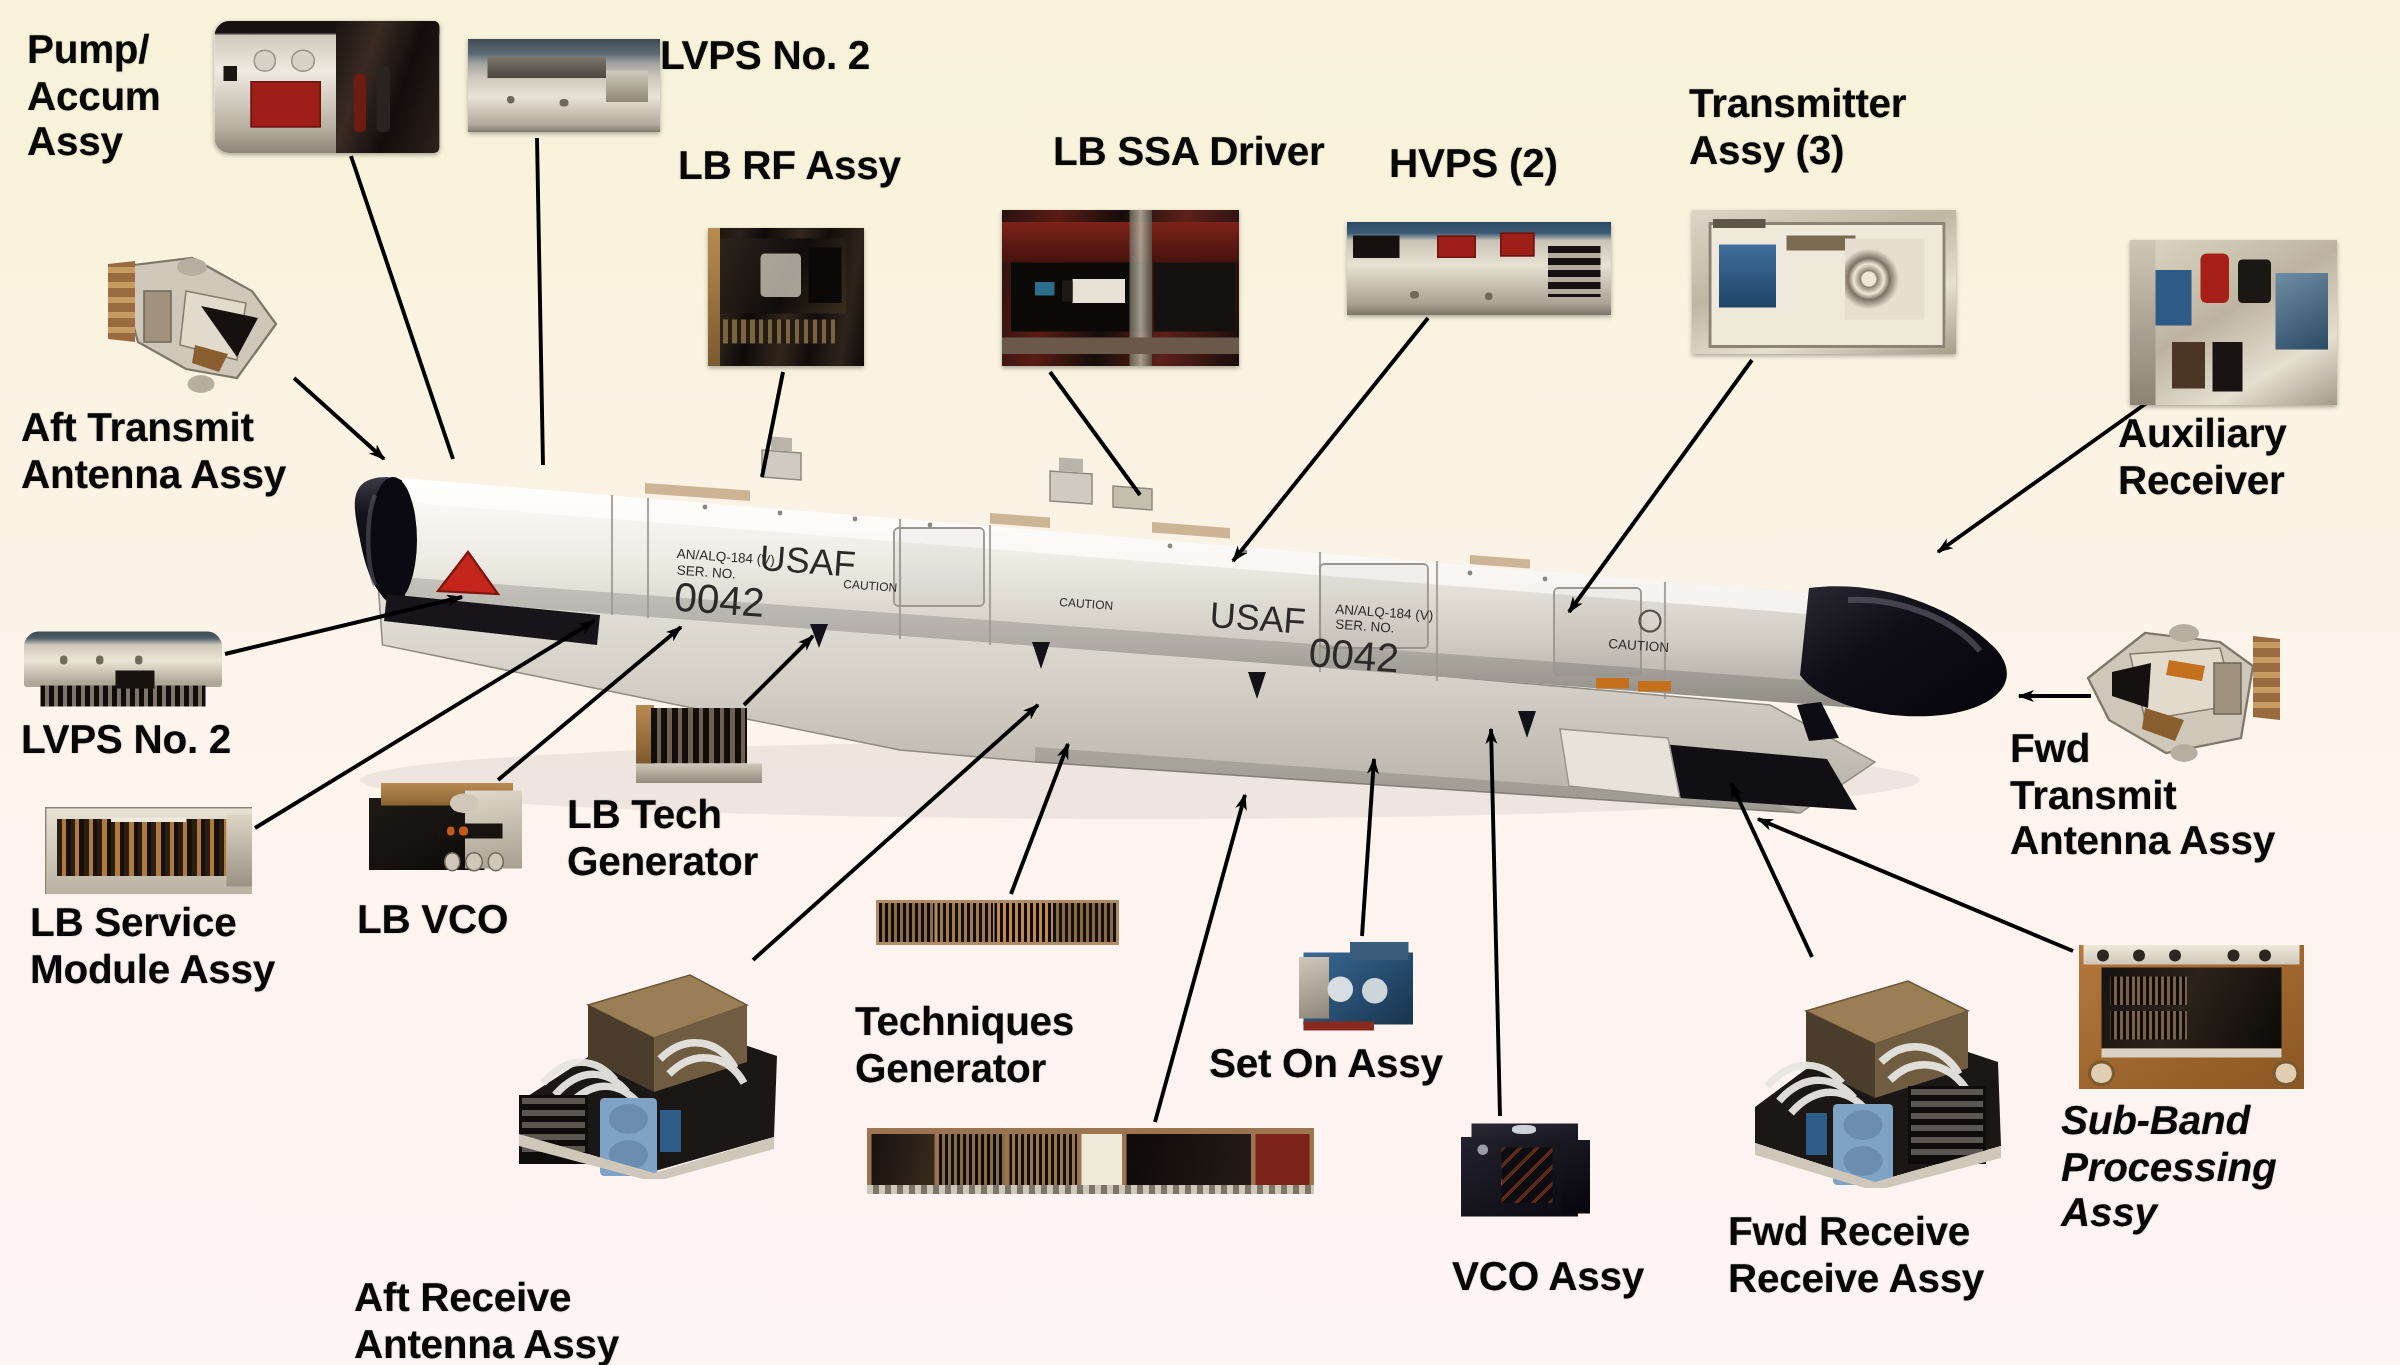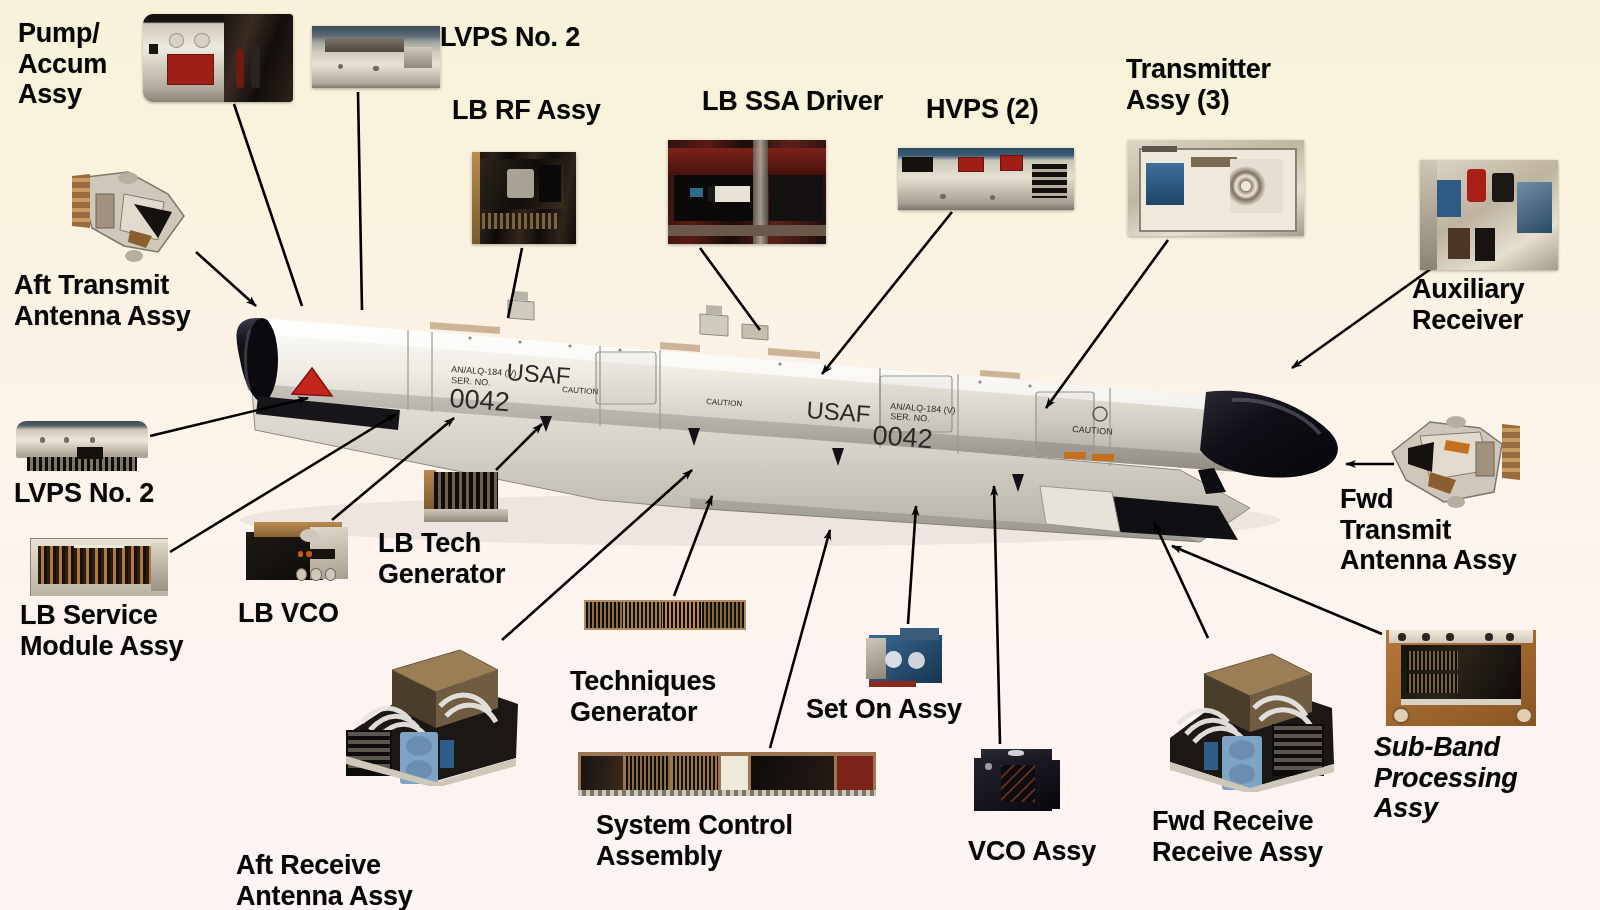--- a/index.html
+++ b/index.html
@@ -505,22 +505,20 @@
   <div class="label" style="left:14px;top:478px;">LVPS No. 2</div>
   <div class="label" style="left:20px;top:600px;">LB Service
 Module Assy</div>
   <div class="label" style="left:238px;top:598px;">LB VCO</div>
   <div class="label" style="left:378px;top:528px;">LB Tech
 Generator</div>
   <div class="label" style="left:570px;top:624px;margin-top:42px;">Techniques
 Generator</div>
   <div class="label" style="left:236px;top:850px;">Aft Receive
 Antenna Assy</div>
-  <div class="label" style="left:596px;top:810px;">System Control
-Assembly</div>
   <div class="label" style="left:806px;top:694px;">Set On Assy</div>
   <div class="label" style="left:968px;top:836px;">VCO Assy</div>
   <div class="label" style="left:1152px;top:806px;">Fwd Receive
 Receive Assy</div>
   <div class="label" style="left:1374px;top:732px;font-style:italic;">Sub-Band
 Processing
 Assy</div>
   <div class="label" style="left:1340px;top:484px;">Fwd
 Transmit
 Antenna Assy</div>

